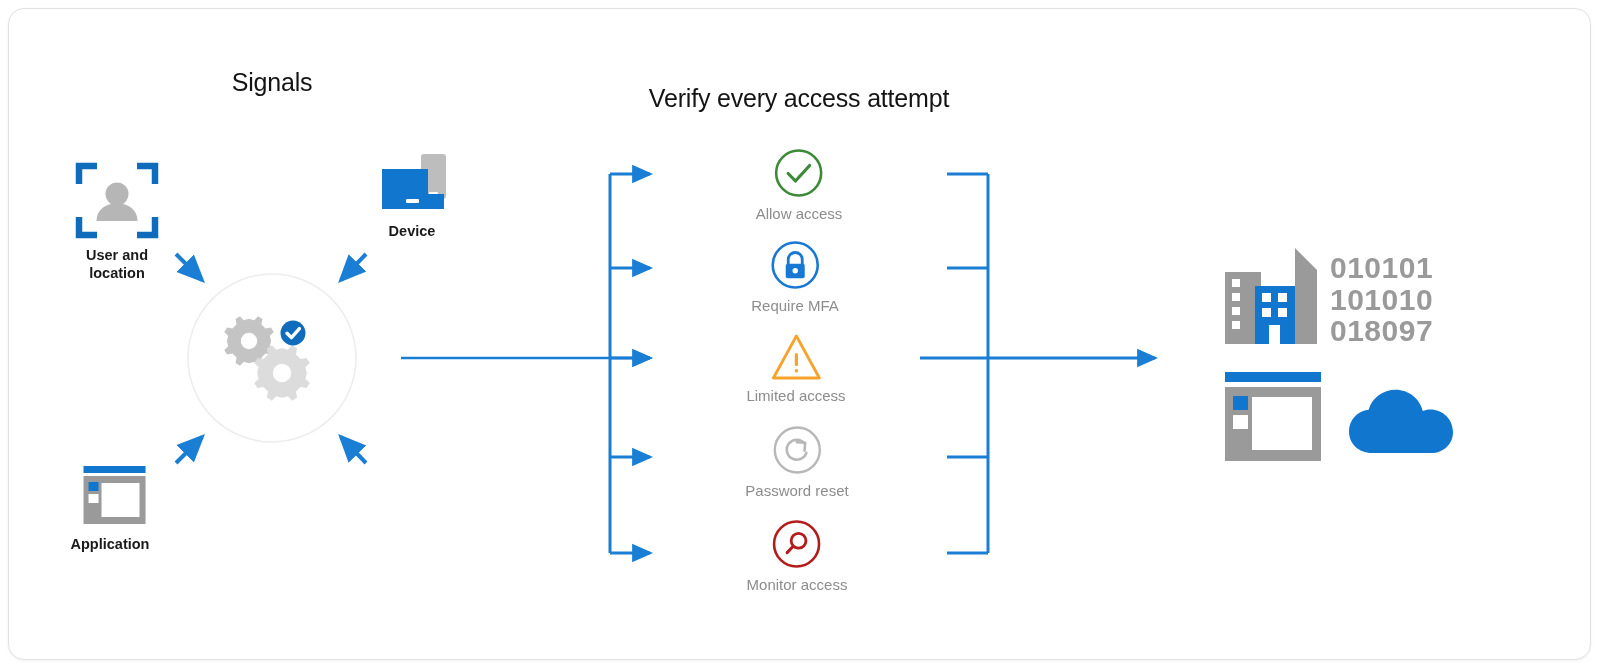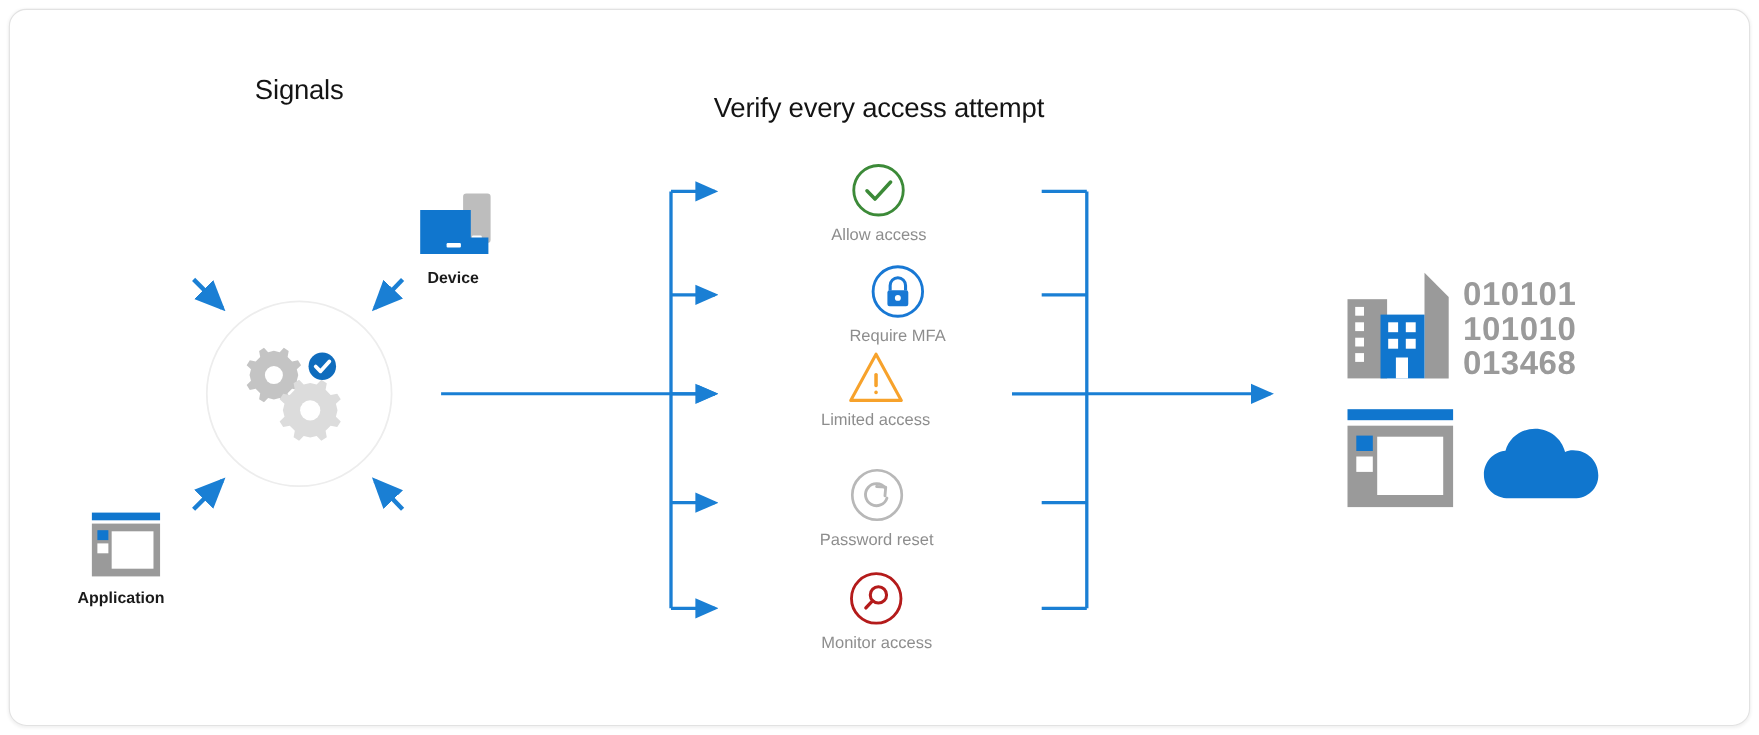--- a/index.html
+++ b/index.html
@@ -129,22 +129,36 @@
     <line x1="988" y1="174" x2="988" y2="553" stroke="#1a7fd4" stroke-width="3"></line>
     <line x1="947" y1="174" x2="988" y2="174" stroke="#1a7fd4" stroke-width="3"></line>
     <line x1="947" y1="268" x2="988" y2="268" stroke="#1a7fd4" stroke-width="3"></line>
     <line x1="920" y1="358" x2="988" y2="358" stroke="#1a7fd4" stroke-width="3"></line>
     <line x1="947" y1="457" x2="988" y2="457" stroke="#1a7fd4" stroke-width="3"></line>
     <line x1="947" y1="553" x2="988" y2="553" stroke="#1a7fd4" stroke-width="3"></line>
 
     <line x1="988" y1="358" x2="1155" y2="358" stroke="#1a7fd4" stroke-width="2.8" marker-end="url(#arrowBlueBig)"></line>
   </svg>
 
-
-  <div class="node" style="left:412px; top:175px;align-items:center;">
+  <div class="node" style="left:117px; top:163px;">
+    <svg width="82" height="76" viewBox="0 0 82 76">
+
+      <circle cx="41" cy="31" r="11.5" fill="#b6b6b6"></circle>
+      <path d="M20.5 58 C20.5 46.5 29.5 40.5 41 40.5 C52.5 40.5 61.5 46.5 61.5 58 Z" fill="#b6b6b6"></path>
+
+      <path d="M3 21 L3 3 L21 3" fill="none" stroke="#0f6cbd" stroke-width="6.5" stroke-linecap="butt"></path>
+      <path d="M61 3 L79 3 L79 21" fill="none" stroke="#0f6cbd" stroke-width="6.5" stroke-linecap="butt"></path>
+      <path d="M3 54 L3 72 L21 72" fill="none" stroke="#0f6cbd" stroke-width="6.5" stroke-linecap="butt"></path>
+      <path d="M61 72 L79 72 L79 54" fill="none" stroke="#0f6cbd" stroke-width="6.5" stroke-linecap="butt"></path>
+    </svg>
+    <div class="node-label">User and
+location</div>
+  </div>
+
+  <div class="node" style="left:412px; top:153px;align-items:center;">
     <svg width="72" height="62" viewBox="0 0 72 62">
 
       <rect x="45" y="1" width="25" height="45" rx="3" fill="#bdbdbd"></rect>
       <rect x="53" y="39" width="9" height="3.2" rx="1.3" fill="#ffffff"></rect>
 
       <path d="M6 16 L52 16 L52 41 L68 41 L68 56 L6 56 Z" fill="#1076ce"></path>
       <rect x="30" y="46" width="13" height="4" rx="1" fill="#ffffff"></rect>
     </svg>
     <div class="node-label">Device</div>
   </div>
@@ -180,31 +194,31 @@
 
 
   <div class="vnode" style="left:799px; top:147px;">
     <svg width="52" height="52" viewBox="0 0 52 52">
       <circle cx="26" cy="26" r="22.5" fill="none" stroke="#3c8a38" stroke-width="2.6"></circle>
       <path d="M15.5 26.5 L22.8 34 L37 18.5" fill="none" stroke="#3c8a38" stroke-width="3.2" stroke-linecap="round" stroke-linejoin="round"></path>
     </svg>
     <div class="vnode-label">Allow access</div>
   </div>
 
-  <div class="vnode" style="left:795px; top:239px;margin-left:21px;">
+  <div class="vnode" style="left:795px; top:239px;">
     <svg width="52" height="52" viewBox="0 0 52 52">
       <circle cx="26" cy="26" r="22.5" fill="none" stroke="#1878d4" stroke-width="2.6"></circle>
       <path d="M19 25 L19 20.5 A7 7 0 0 1 33 20.5 L33 25" fill="none" stroke="#1878d4" stroke-width="2.8"></path>
       <rect x="16.5" y="24.8" width="19" height="14.5" rx="2" fill="#1878d4"></rect>
       <circle cx="26" cy="31.8" r="2.7" fill="#ffffff"></circle>
     </svg>
     <div class="vnode-label">Require MFA</div>
   </div>
 
-  <div class="vnode" style="left:796px; top:319px;">
+  <div class="vnode" style="left:796px; top:333px;">
     <svg width="54" height="48" viewBox="0 0 54 48">
       <path d="M27 3 L50 45 L4 45 Z" fill="none" stroke="#f7a22b" stroke-width="2.8" stroke-linejoin="round"></path>
       <rect x="25.4" y="20" width="3.2" height="13" rx="1.5" fill="#f7a22b"></rect>
       <rect x="25.4" y="36" width="3.2" height="3.4" rx="1.5" fill="#f7a22b"></rect>
     </svg>
     <div class="vnode-label">Limited access</div>
   </div>
 
   <div class="vnode" style="left:797px; top:424px;">
     <svg width="52" height="52" viewBox="0 0 52 52">
@@ -239,21 +253,21 @@
       <rect x="39" y="45" width="9" height="9" fill="#ffffff"></rect>
       <rect x="55" y="45" width="9" height="9" fill="#ffffff"></rect>
       <rect x="39" y="60" width="9" height="9" fill="#ffffff"></rect>
       <rect x="55" y="60" width="9" height="9" fill="#ffffff"></rect>
       <rect x="46" y="77" width="11" height="19" fill="#ffffff"></rect>
     </svg>
   </div>
 
   <div class="binary" style="left:1330px; top:252px;">010101
 101010
-013468</div>
+018097</div>
 
   <div class="node" style="left:1274px; top:372px;">
     <svg width="106" height="92" viewBox="0 0 106 92">
       <rect x="4" y="0" width="96" height="10" fill="#1076ce"></rect>
       <rect x="4" y="15" width="96" height="74" fill="#9a9a9a"></rect>
       <rect x="31" y="25" width="60" height="53" fill="#ffffff"></rect>
       <rect x="12" y="24" width="15" height="14" fill="#1076ce"></rect>
       <rect x="12" y="43" width="15" height="14" fill="#ffffff"></rect>
     </svg>
   </div>

